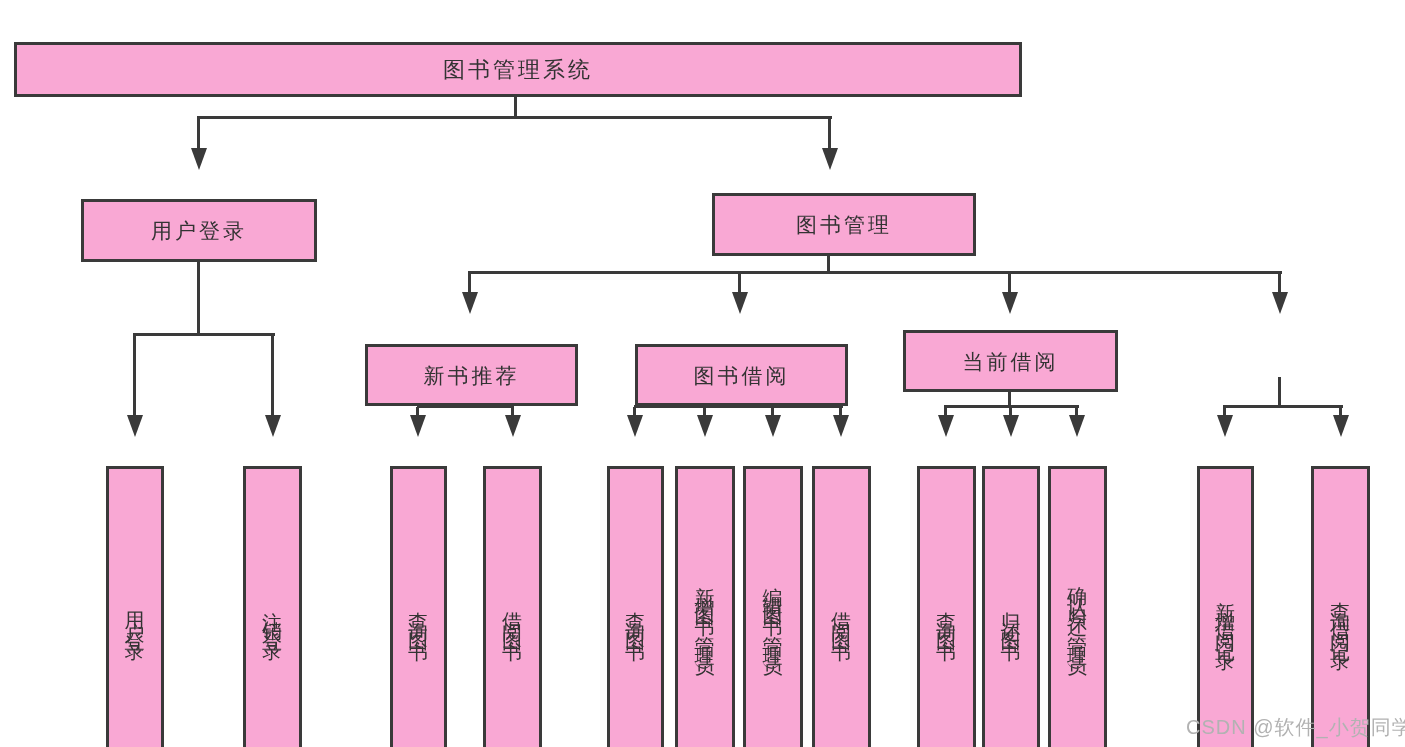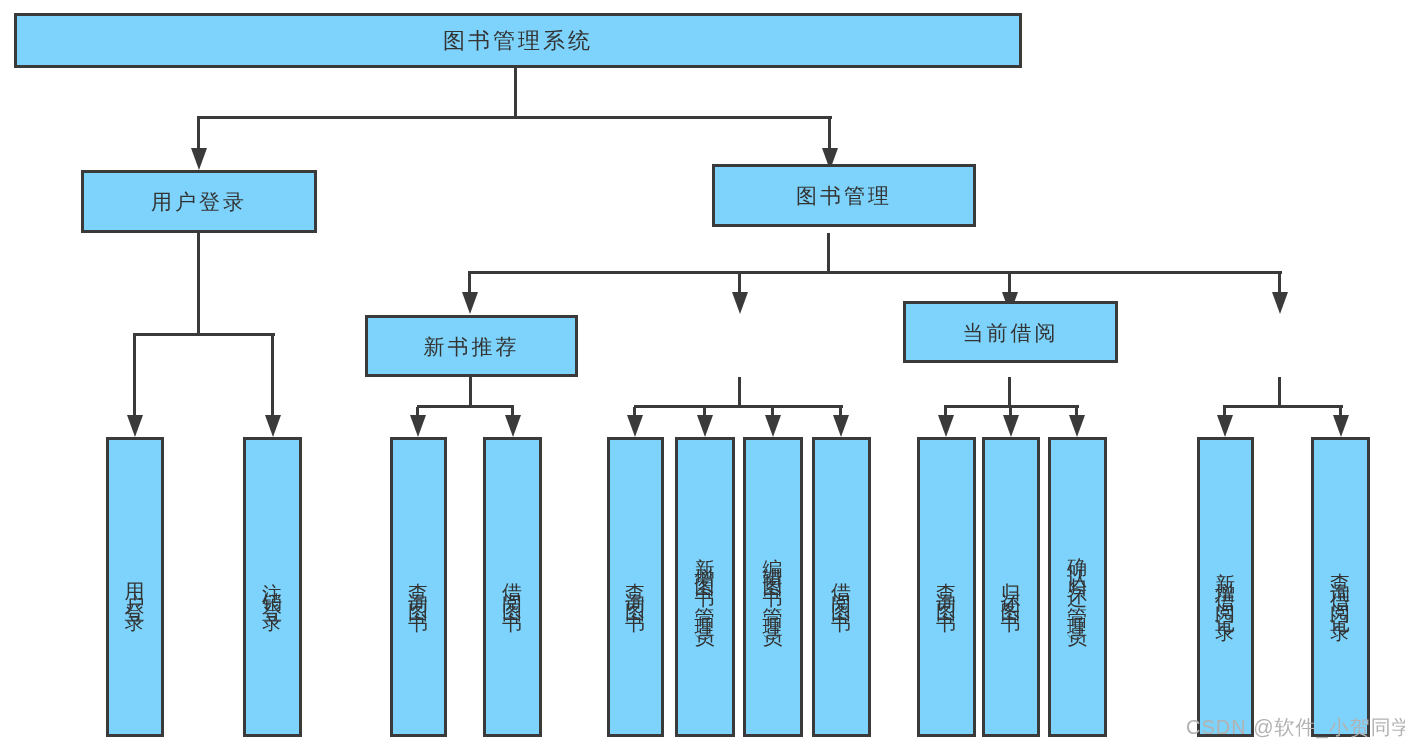--- a/index.html
+++ b/index.html
@@ -9,25 +9,26 @@
     --wm:#b2b2b2;
   }
   html,body{margin:0;padding:0;background:#fff;}
   .canvas{
     position:relative;width:1405px;height:747px;overflow:hidden;
     background:var(--bg);
     font-family:"Liberation Sans","DejaVu Sans",sans-serif;
     color:var(--text);
   }
   .box{
-    position:absolute;box-sizing:border-box;background:#7dd3fc;
+    position:absolute;box-sizing:border-box;background:#f9a8d4;
     border:3px solid var(--line);
     display:flex;align-items:center;justify-content:center;
     font-size:21px;letter-spacing:3px;line-height:1;
     z-index:2;
+    margin-top:29px;
   }
   .box span{display:block;}
   .rootbox{font-size:22px;}
   .vbox{
     top:437px;height:300px;
     writing-mode:vertical-rl;text-orientation:mixed;
     font-size:20px;letter-spacing:10px;
   }
   
   #n-root{left:14px;top:13px;width:1008px;height:55px;}
@@ -130,20 +131,23 @@
   <div class="box" id="n-user-login">
     <span>用户登录</span>
   </div>
   <div class="box" id="n-book-mgmt">
     <span>图书管理</span>
   </div>
 
   <div class="box" id="n-new-book-rec">
     <span>新书推荐</span>
   </div>
+  <div class="box" id="n-book-borrow">
+    <span>图书借阅</span>
+  </div>
   <div class="box" id="n-current-borrow">
     <span>当前借阅</span>
   </div>
 
   <div class="box vbox" id="n-leaf-user-login">
     <span>用户登录</span>
   </div>
   <div class="box vbox" id="n-leaf-logout">
     <span>注销登录</span>
   </div>

